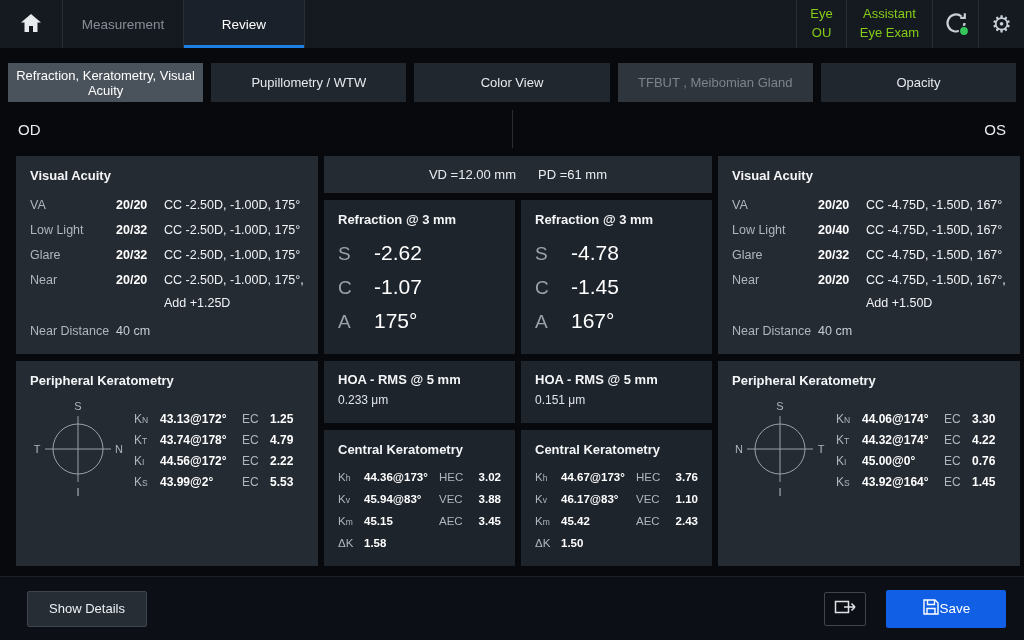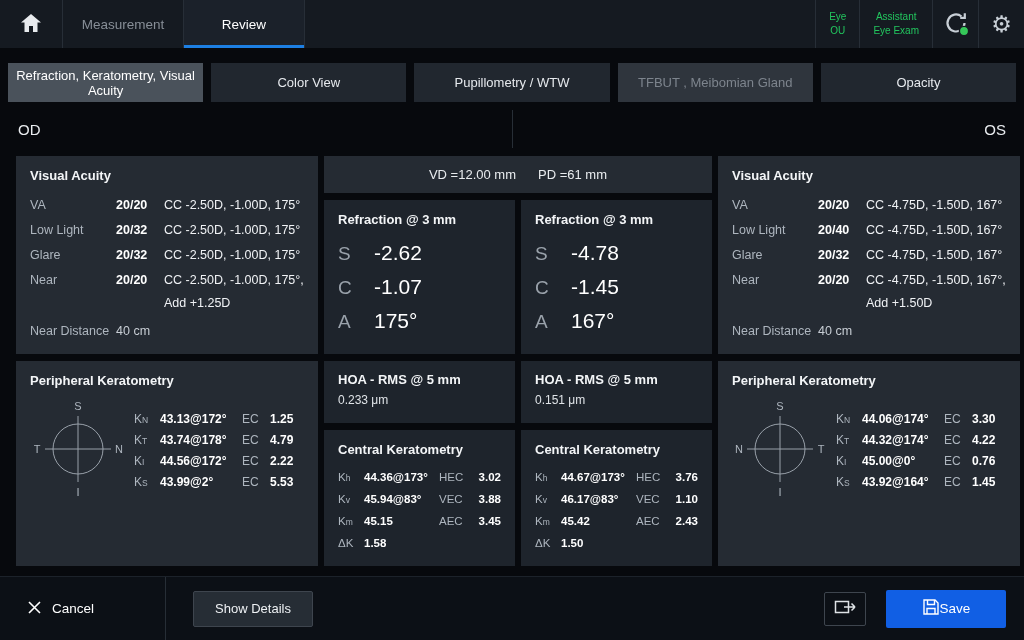--- a/index.html
+++ b/index.html
@@ -10,21 +10,21 @@
     color:#eef1f4;
     display:flex; flex-direction:column;
     font-size:13px;
   }
   
   .topbar { height:48px; background:#151a21; display:flex; align-items:stretch; flex:0 0 48px; }
   .tb-home { width:63px; display:flex; align-items:center; justify-content:center; border-right:1px solid #272e37; cursor:pointer; }
   .tb-tab { width:121px; display:flex; align-items:center; justify-content:center; font-size:13.5px; color:#878e97; border-right:1px solid #272e37; cursor:pointer; }
   .tb-tab.active { color:#ffffff; background:#1b212a; box-shadow:inset 0 -3px 0 #1d7fe3; }
   .tb-spacer { flex:1; }
-  .tb-block { padding:0 13px; border-left:1px solid #272e37; display:flex; flex-direction:column; justify-content:center; text-align:center; font-size:10px; color:#22c55e; line-height:1.45; cursor:pointer; }
+  .tb-block { padding:0 13px; border-left:1px solid #272e37; display:flex; flex-direction:column; justify-content:center; text-align:center; font-size:13px; color:#84cc16; line-height:1.45; cursor:pointer; }
   .tb-iconcell { width:46px; display:flex; align-items:center; justify-content:center; border-left:1px solid #272e37; cursor:pointer; }
   .gear-glyph { font-size:23px; color:#c8cfd6; line-height:1; }
   
   .subtab-bar { margin:15px 8px 0 8px; display:flex; gap:8px; height:39px; flex:0 0 39px; }
   .subtab { flex:1; background:#21272f; color:#e6e9ed; display:flex; align-items:center; justify-content:center; font-size:13px; cursor:pointer; text-align:center; }
   .subtab.selected { background:#4a525b; color:#ffffff; }
   .subtab.disabled { background:#2f353d; color:#7d848d; }
   
   .eye-header { height:54px; flex:0 0 54px; display:flex; align-items:center; padding:0 18px; }
   .eye-half { flex:1; font-size:15px; color:#e9ecef; }
@@ -117,22 +117,22 @@
       </svg>
     </span>
   </div>
   <div class="tb-iconcell">
     <span class="gear-glyph">⚙</span>
   </div>
 </div>
 
 <div class="subtab-bar">
   <div class="subtab selected">Refraction, Keratometry, Visual Acuity</div>
+  <div class="subtab">Pupillometry / WTW</div>
   <div class="subtab">Color View</div>
-  <div class="subtab">Pupillometry / WTW</div>
   <div class="subtab disabled">TFBUT , Meibomian Gland</div>
   <div class="subtab">Opacity</div>
 </div>
 
 <div class="eye-header">
   <div class="eye-half">OD</div>
   <div class="eye-divider"></div>
   <div class="eye-half right">OS</div>
 </div>
 
@@ -393,30 +393,20 @@
             <div class="pk-ec">1.45</div>
           </div>
         </div>
       </div>
     </div>
   </div>
 
 </div>
 
 <div class="footer">
-  <div class="cancel-wrap">
-    <button class="btn-cancel">
-      <span>
-        <svg width="13" height="13" viewBox="0 0 13 13">
-            <path d="M1 1 L12 12 M12 1 L1 12" stroke="#ffffff" stroke-width="1.6"></path>
-          </svg>
-      </span>
-      <span>Cancel</span>
-    </button>
-  </div>
   <button class="btn-details">Show Details</button>
   <div class="footer-right">
     <button class="btn-export">
       <span>
         <svg width="23" height="18" viewBox="0 0 23 18">
           <rect x="1.5" y="3.5" width="13" height="11" fill="none" stroke="#dfe3e7" stroke-width="1.5"></rect>
           <path d="M10 9 h11 M21 9 l-3.5 -3.5 M21 9 l-3.5 3.5" fill="none" stroke="#dfe3e7" stroke-width="1.5"></path>
         </svg>
       </span>
     </button>

